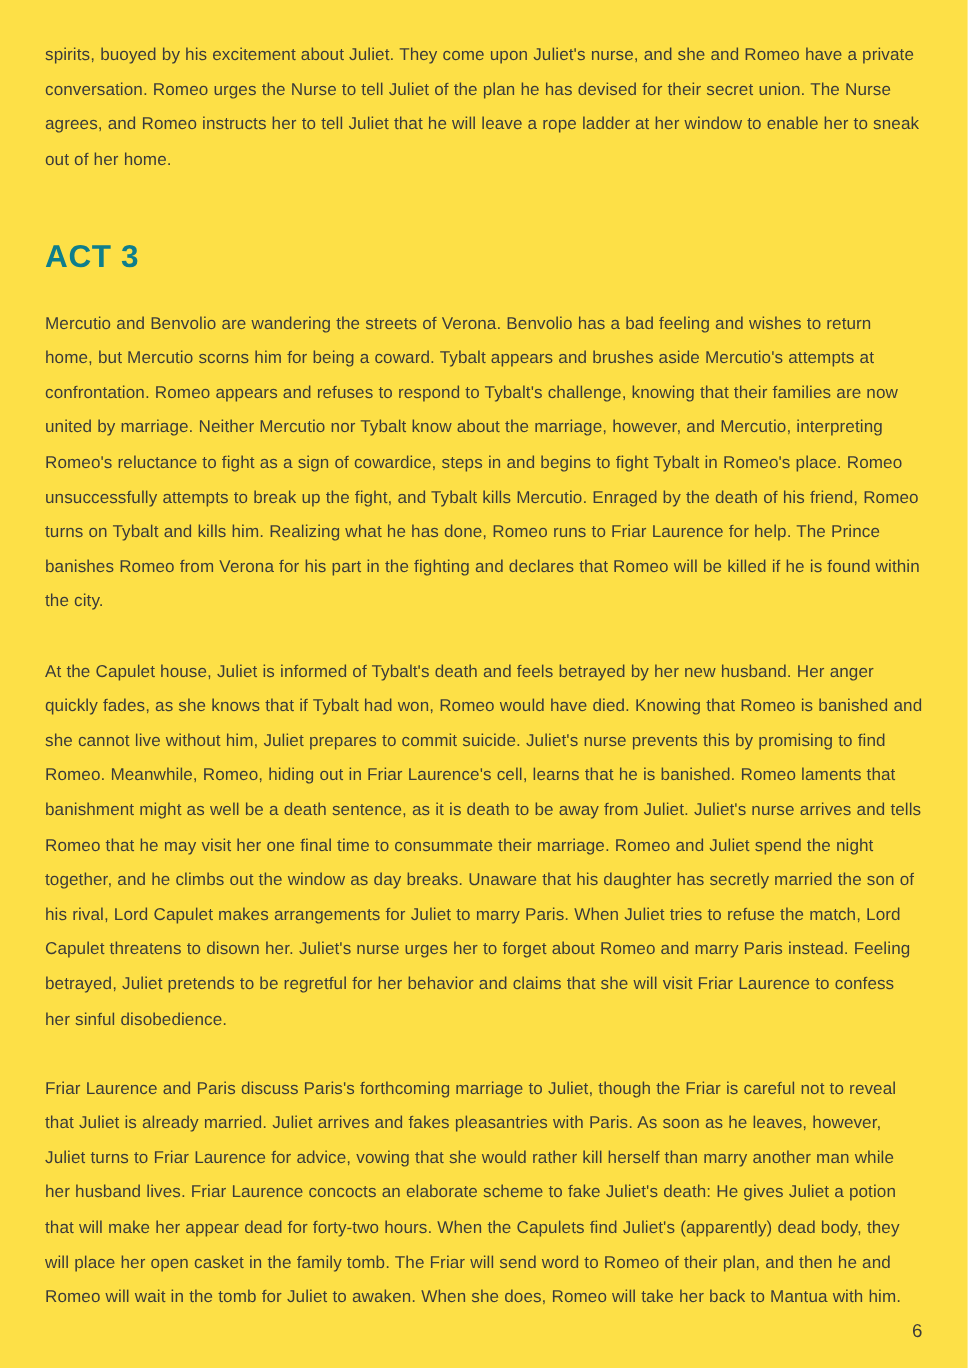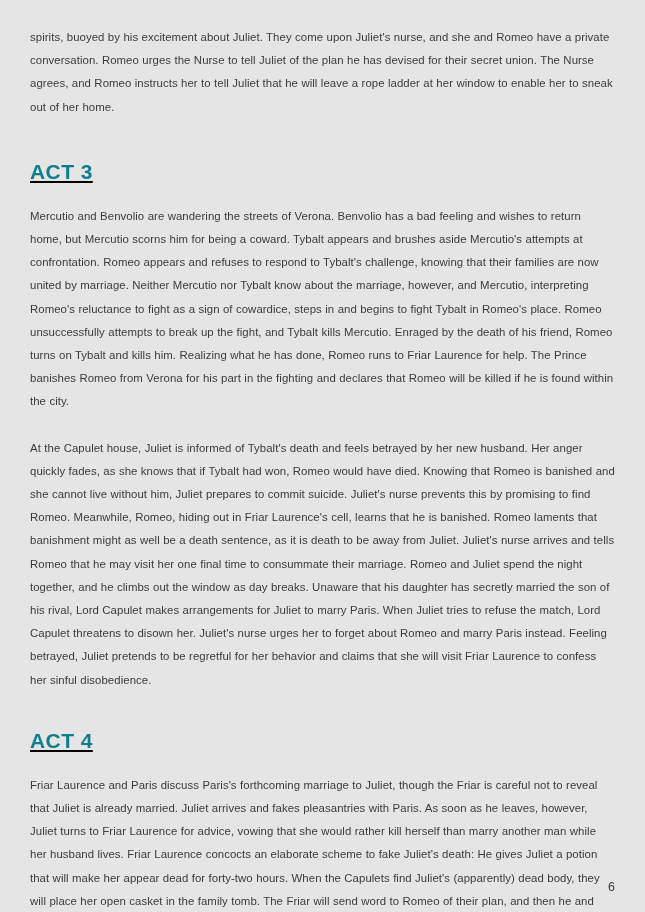--- a/index.html
+++ b/index.html
@@ -13,21 +13,21 @@
     font-family: "Liberation Sans", sans-serif;
     -webkit-font-smoothing: antialiased;
     overflow: hidden;
   }
   .page {
     position: relative;
     width: 645px;
     height: 912px;
     box-sizing: border-box;
     padding: 26px 30px 0 30px;
-    background: #e5e5e5;
+    background: #fde047;
   }
   .doc-body {
     width: 585px;
   }
   p.para {
     margin: 0 0 0 0;
     padding: 0;
     color: #3b3b3b;
     font-size: 11.4px;
     line-height: 23.2px;
@@ -43,21 +43,20 @@
     padding: 0;
     color: #0e7e8c;
     font-size: 21px;
     line-height: 25px;
     font-weight: bold;
     letter-spacing: 0.02em;
   }
   .heading-block {
     margin-top: 36px;
     margin-bottom: 21px;
-    text-decoration: underline;
   }
   .heading-block.first {
     margin-top: 40px;
   }
   .page-number {
     position: absolute;
     right: 30px;
     bottom: 18px;
     color: #3b3b3b;
     font-size: 12.5px;
@@ -75,22 +74,19 @@
 
 
     <div class="heading-block first">
       <h2 class="act-heading">ACT 3</h2>
     </div>
 
     <p class="para">Mercutio and Benvolio are wandering the streets of Verona. Benvolio has a bad feeling and wishes to return home, but Mercutio scorns him for being a coward. Tybalt appears and brushes aside Mercutio's attempts at confrontation. Romeo appears and refuses to respond to Tybalt's challenge, knowing that their families are now united by marriage. Neither Mercutio nor Tybalt know about the marriage, however, and Mercutio, interpreting Romeo's reluctance to fight as a sign of cowardice, steps in and begins to fight Tybalt in Romeo's place. Romeo unsuccessfully attempts to break up the fight, and Tybalt kills Mercutio. Enraged by the death of his friend, Romeo turns on Tybalt and kills him. Realizing what he has done, Romeo runs to Friar Laurence for help. The Prince banishes Romeo from Verona for his part in the fighting and declares that Romeo will be killed if he is found within the city.</p>
 
     <p class="para">At the Capulet house, Juliet is informed of Tybalt's death and feels betrayed by her new husband. Her anger quickly fades, as she knows that if Tybalt had won, Romeo would have died. Knowing that Romeo is banished and she cannot live without him, Juliet prepares to commit suicide. Juliet's nurse prevents this by promising to find Romeo. Meanwhile, Romeo, hiding out in Friar Laurence's cell, learns that he is banished. Romeo laments that banishment might as well be a death sentence, as it is death to be away from Juliet. Juliet's nurse arrives and tells Romeo that he may visit her one final time to consummate their marriage. Romeo and Juliet spend the night together, and he climbs out the window as day breaks. Unaware that his daughter has secretly married the son of his rival, Lord Capulet makes arrangements for Juliet to marry Paris. When Juliet tries to refuse the match, Lord Capulet threatens to disown her. Juliet's nurse urges her to forget about Romeo and marry Paris instead. Feeling betrayed, Juliet pretends to be regretful for her behavior and claims that she will visit Friar Laurence to confess her sinful disobedience.</p>
 
-    <div class="heading-block">
-      <h2 class="act-heading">ACT 4</h2>
-    </div>
 
     <p class="para">Friar Laurence and Paris discuss Paris's forthcoming marriage to Juliet, though the Friar is careful not to reveal that Juliet is already married. Juliet arrives and fakes pleasantries with Paris. As soon as he leaves, however, Juliet turns to Friar Laurence for advice, vowing that she would rather kill herself than marry another man while her husband lives. Friar Laurence concocts an elaborate scheme to fake Juliet's death: He gives Juliet a potion that will make her appear dead for forty-two hours. When the Capulets find Juliet's (apparently) dead body, they will place her open casket in the family tomb. The Friar will send word to Romeo of their plan, and then he and Romeo will wait in the tomb for Juliet to awaken. When she does, Romeo will take her back to Mantua with him.</p>
 
   </div>
 
   <div class="page-number">6</div>
 </div>
 
 </body></html>

